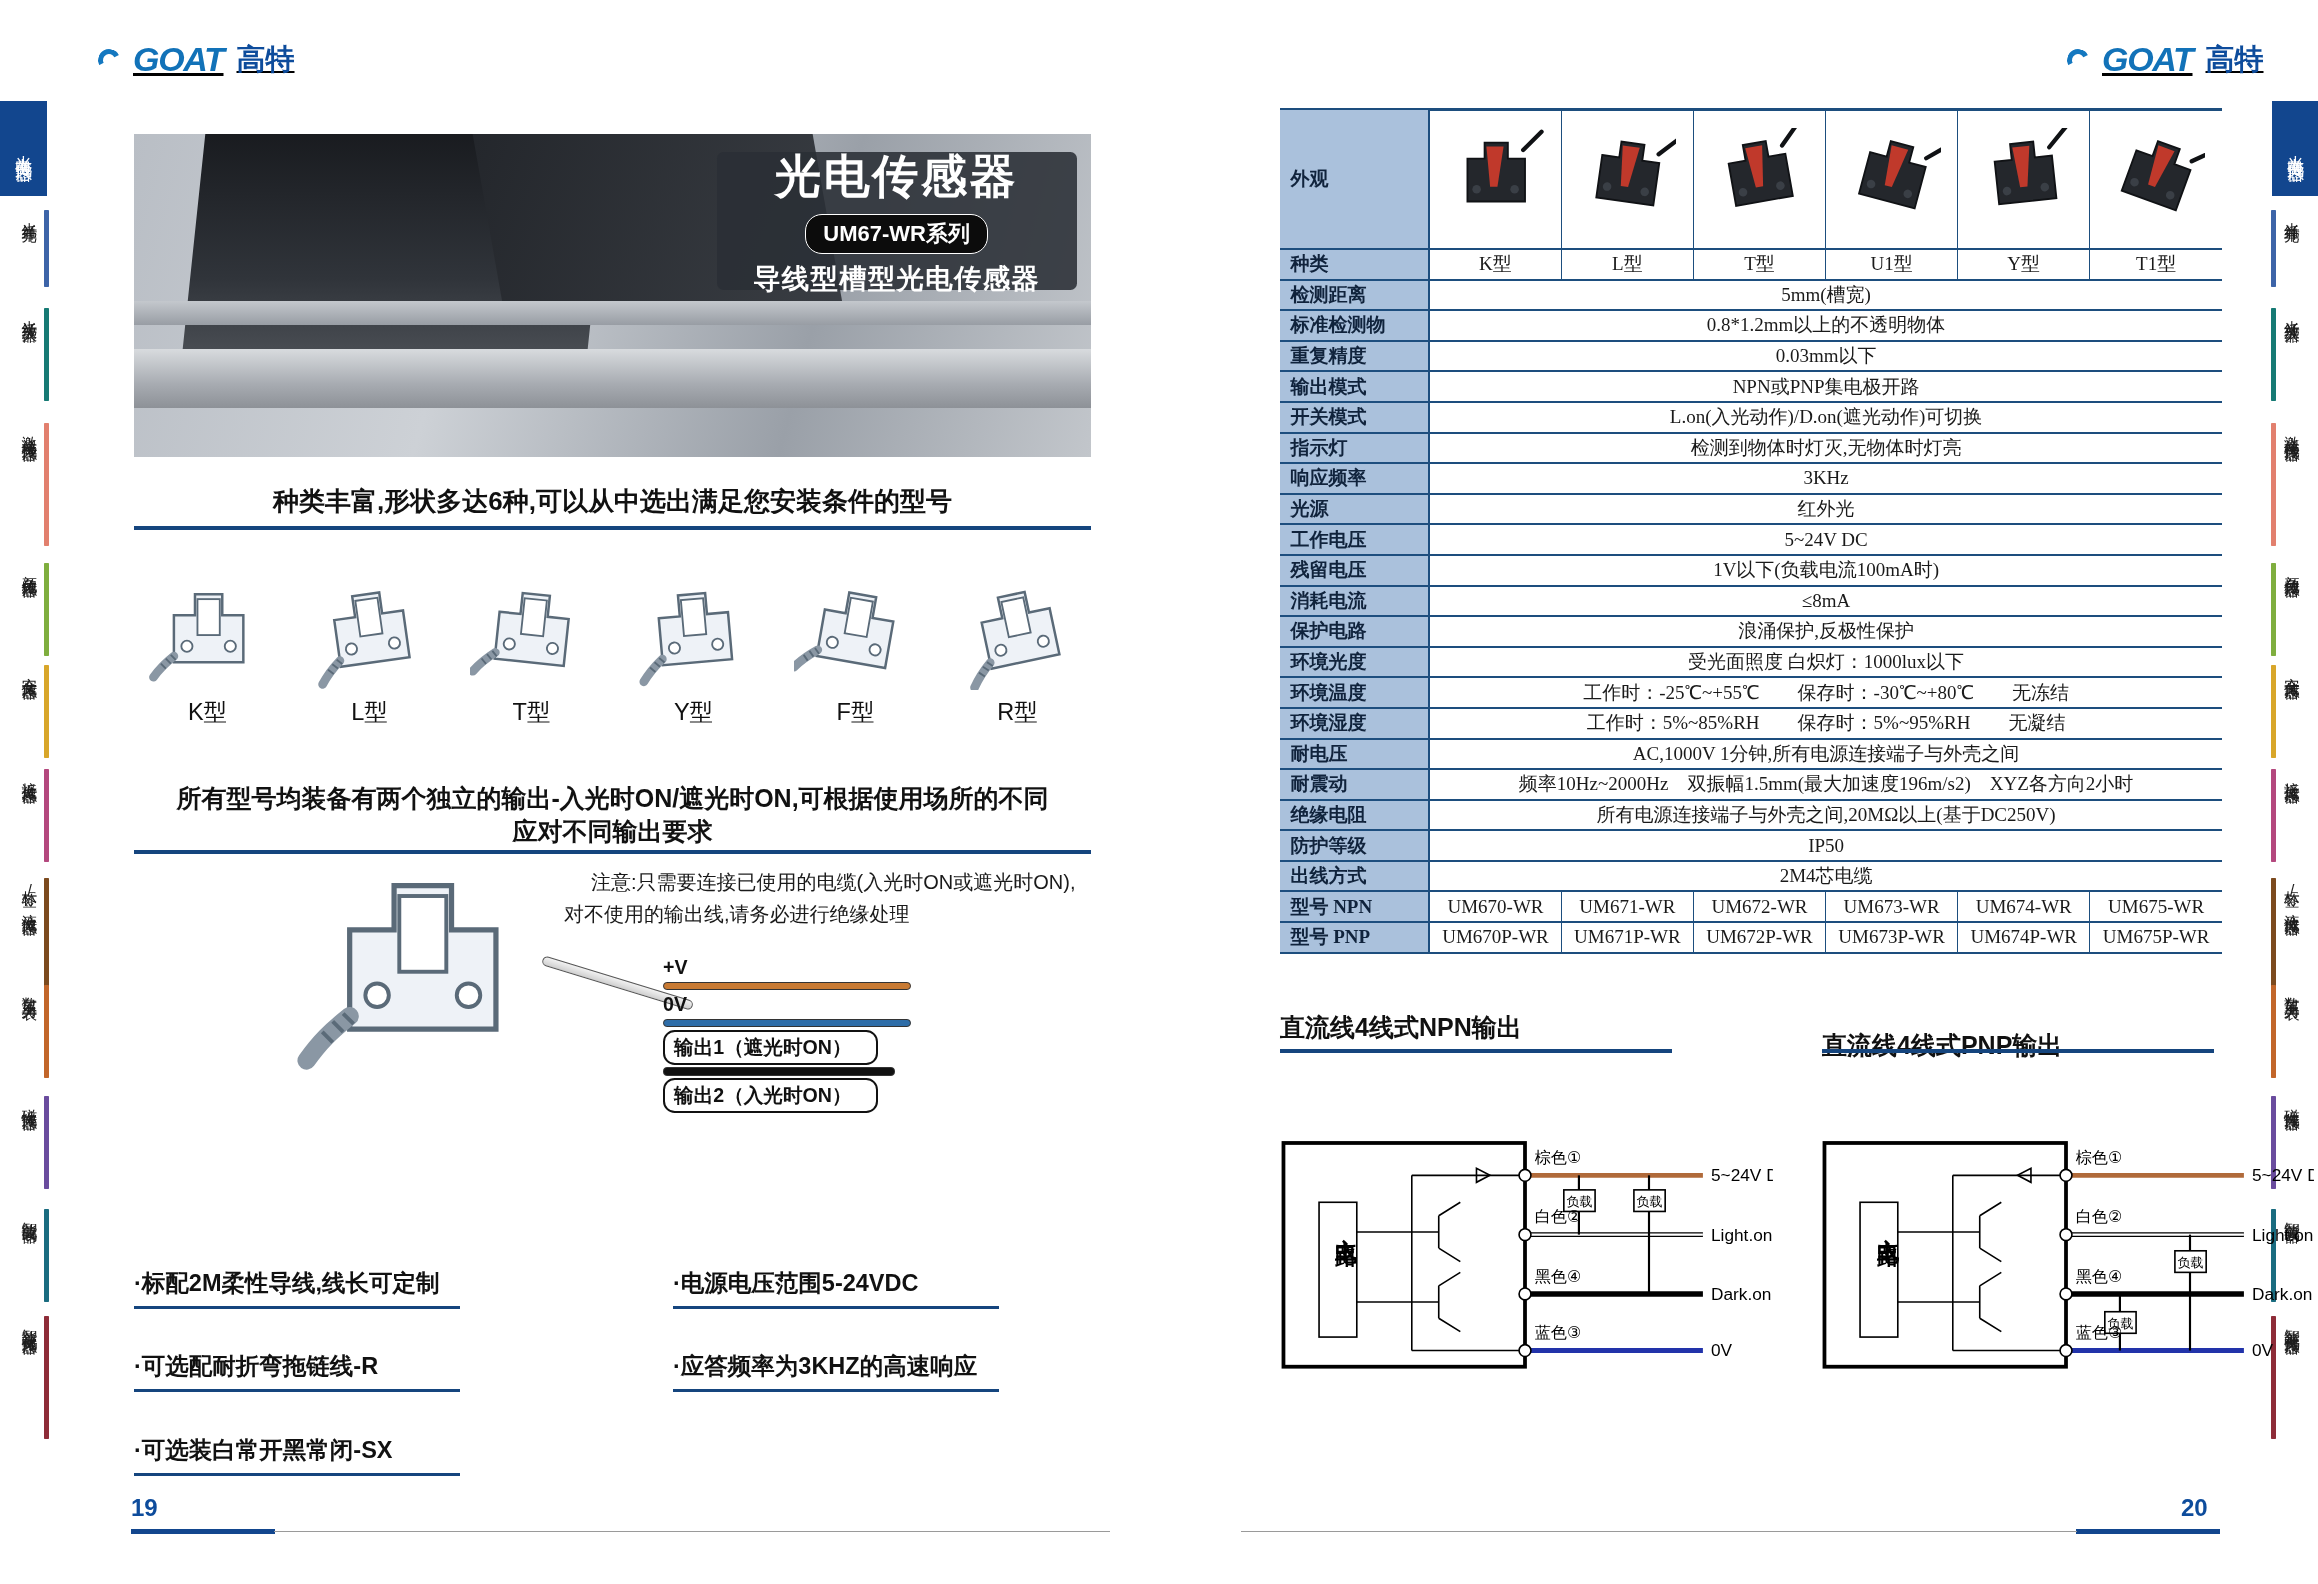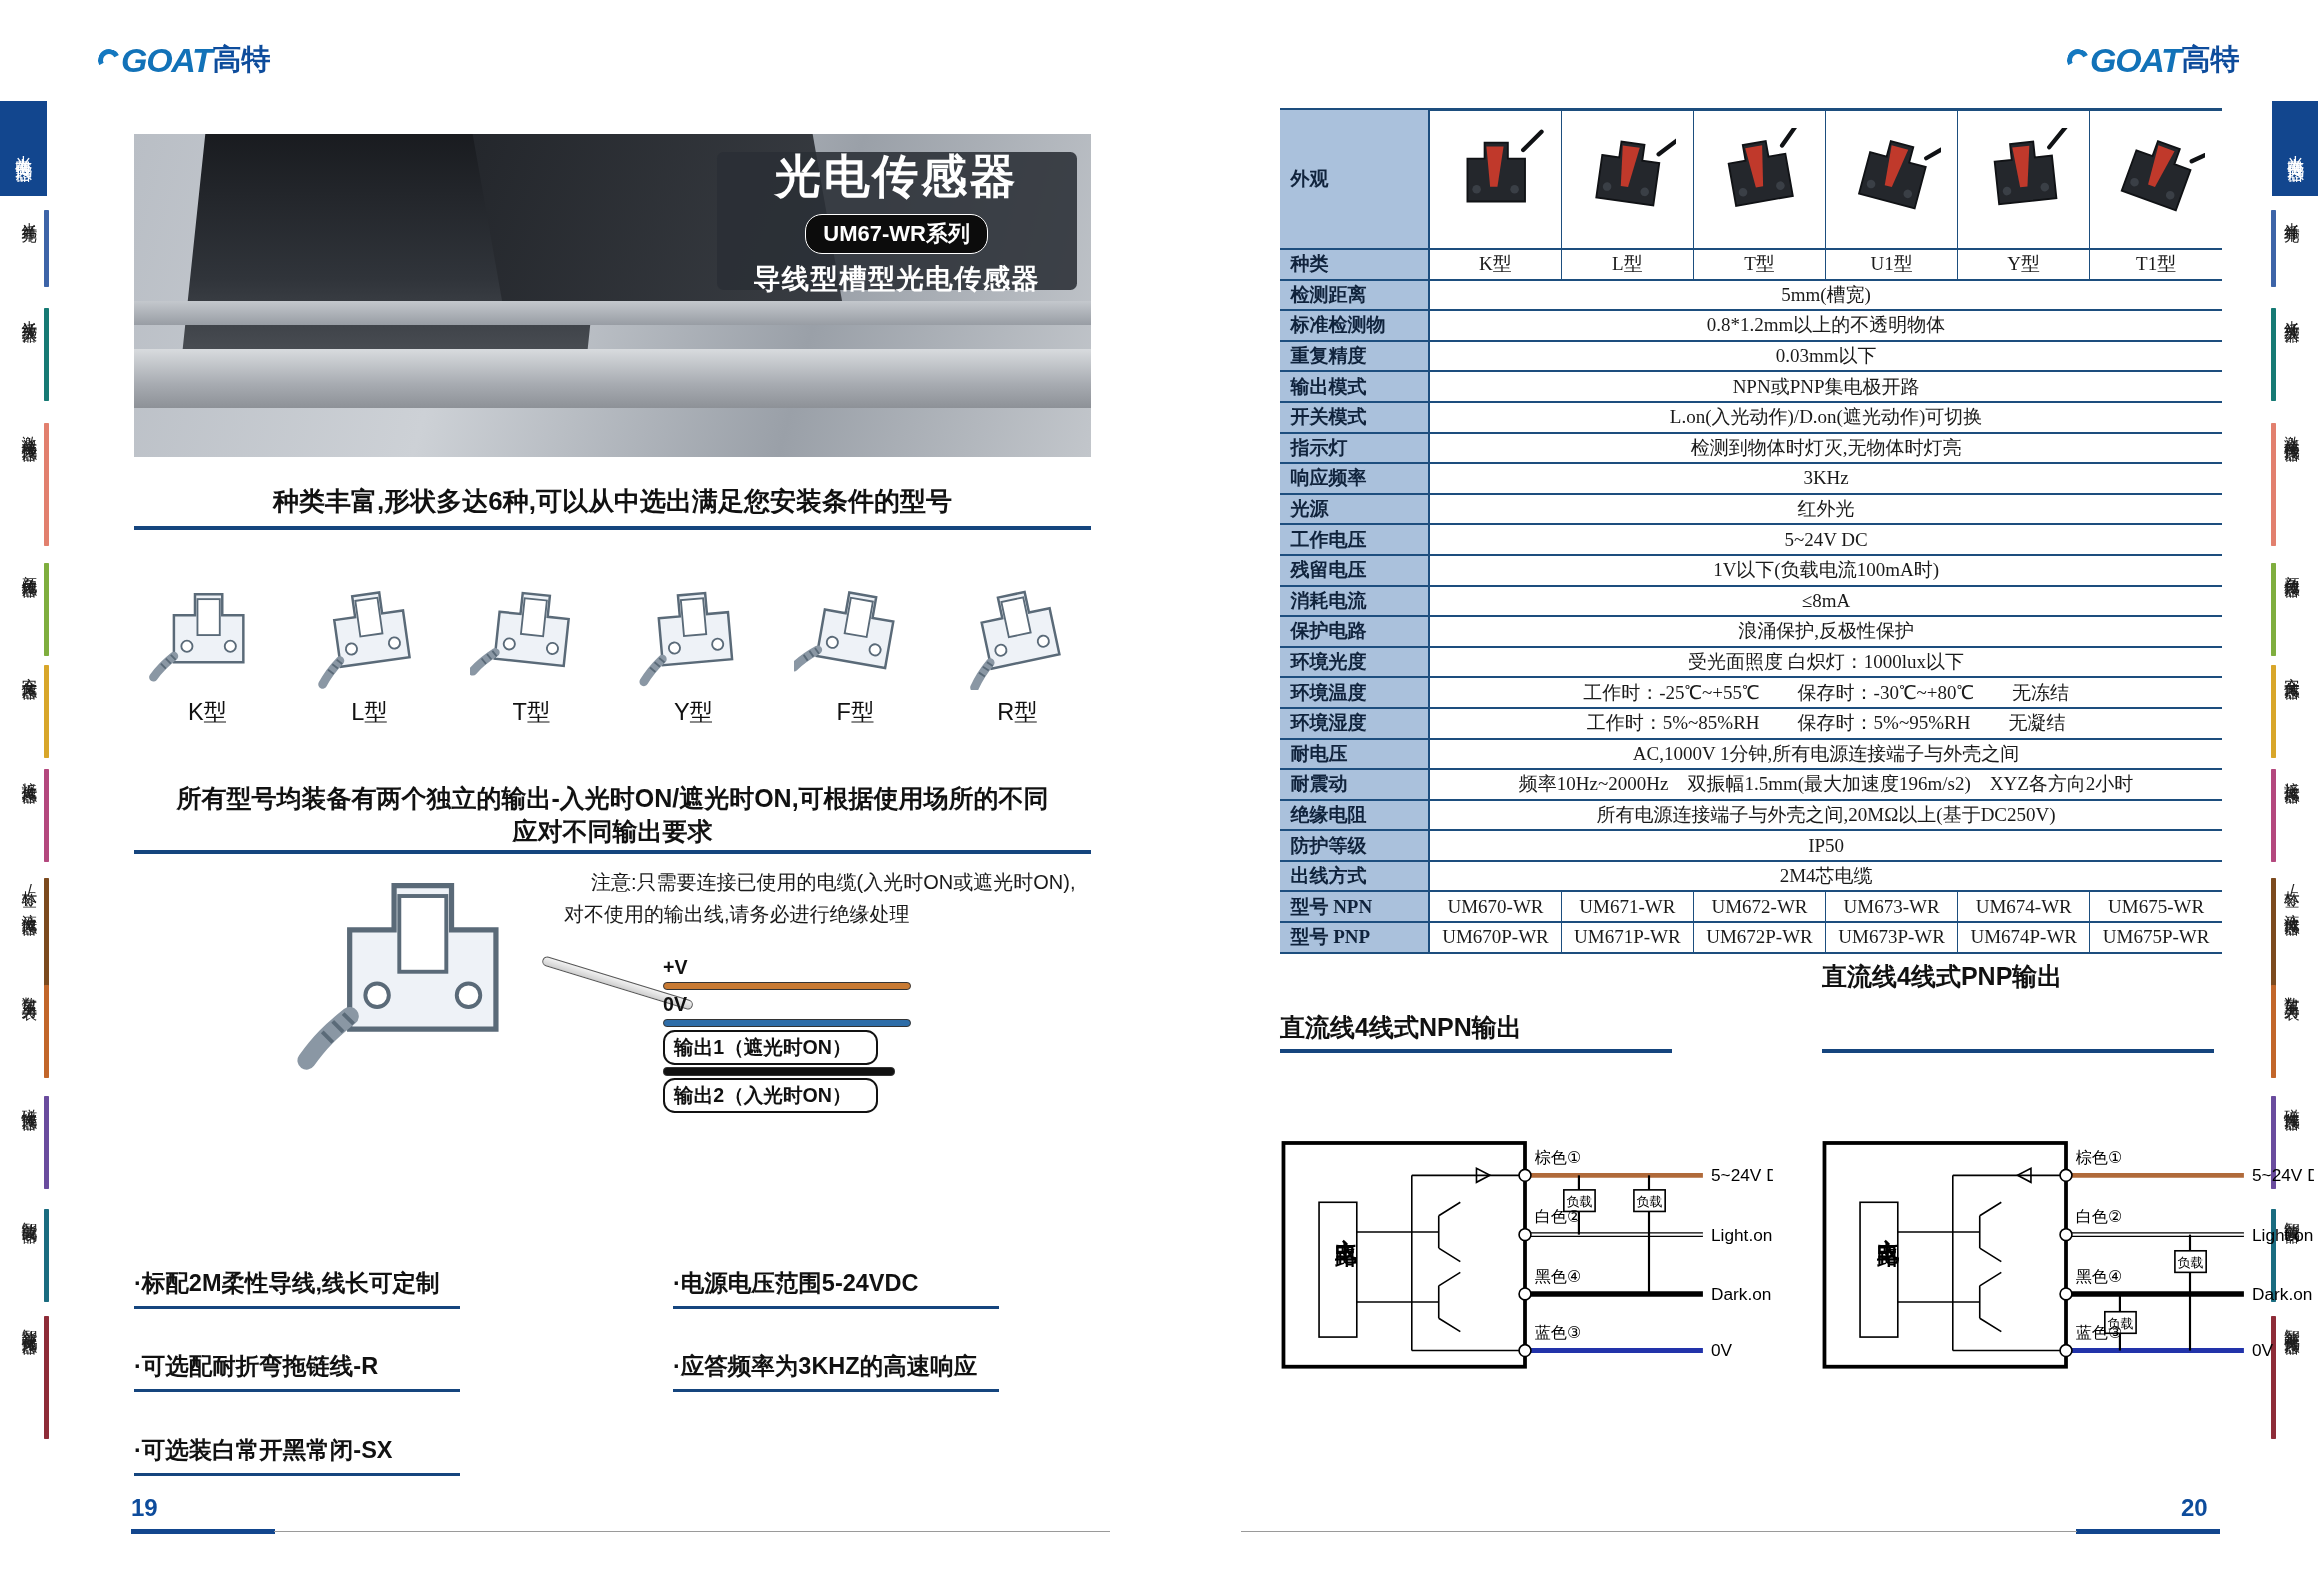--- a/index.html
+++ b/index.html
@@ -3,21 +3,21 @@
 <meta charset="utf-8">
 <style>
   :root{
     --navy:#15457e; --tblborder:#1d4e7e; --labelbg:#aac1dc; --active:#12468e;
   }
   *{box-sizing:border-box; margin:0; padding:0;}
   body{background:#e8e8e8; font-family:"Liberation Sans","DejaVu Sans",sans-serif;}
   #page{position:relative; width:2319px; height:1584px; background:#ffffff; overflow:hidden;}
 
   
-  .logo{position:absolute; display:flex; align-items:flex-end; gap:1px;}
+  .logo{position:absolute; display:flex; align-items:flex-start; gap:13px;text-decoration:underline;}
   .logo .goat{font-size:34px; font-weight:bold; font-style:italic; color:#1272b8; letter-spacing:-1.3px;}
   .logo .cn{font-size:29px; font-weight:bold; color:#0d4c9c;}
   .logo-swoosh{width:22px; height:22px; border:5.2px solid #1478c0; border-color:#1478c0 transparent transparent #1478c0; border-radius:50% 50% 0 50%; transform:rotate(18deg); align-self:center;}
 
   
   .side-active{position:absolute; width:47px; background:var(--active); color:#fff;
     display:flex; align-items:center; justify-content:center;}
   .vtext{writing-mode:vertical-rl; text-orientation:upright; letter-spacing:2.6px; font-size:17px;}
   .side-item{position:absolute; display:flex; align-items:stretch; gap:5.2px;}
   .side-item .lbl{writing-mode:vertical-rl; text-orientation:upright; font-size:15.7px; color:#1c1c1c; letter-spacing:2px;}
@@ -451,21 +451,21 @@
       <td class="vsep">UM672P-WR</td>
       <td class="vsep">UM673P-WR</td>
       <td class="vsep">UM674P-WR</td>
       <td class="vsep">UM675P-WR</td>
     </tr>
   </tbody>
     </table>
 
   <div class="out-head" style="left:1280px; top:1011px;">直流线4线式NPN输出</div>
   <div class="rule" style="left:1280px; top:1049px; width:392px;"></div>
-  <div class="out-head" style="left:1822px; top:960px;">直流线4线式PNP输出</div>
+  <div class="out-head" style="left:1822px; top:1029px;">直流线4线式PNP输出</div>
   <div class="rule" style="left:1822px; top:1049px; width:392px;"></div>
 
   <svg class="circuit" style="left:1277px; top:1097px;" viewBox="0 0 920 480">
     <rect x="12" y="35" width="448" height="415" fill="none" stroke="#000" stroke-width="7"></rect>
     <rect x="78" y="145" width="70" height="250" fill="#fff" stroke="#000" stroke-width="3"></rect>
     <line x1="148" y1="200" x2="300" y2="200" stroke="#000" stroke-width="3"></line>
     <line x1="148" y1="330" x2="300" y2="330" stroke="#000" stroke-width="3"></line>
     <path d="M300,170 l40,-25 M300,230 l40,25 M300,170 v60" stroke="#000" stroke-width="3" fill="none"></path>
     <path d="M300,300 l40,-25 M300,360 l40,25 M300,300 v60" stroke="#000" stroke-width="3" fill="none"></path>
     <line x1="250" y1="95" x2="250" y2="420" stroke="#000" stroke-width="3"></line>

